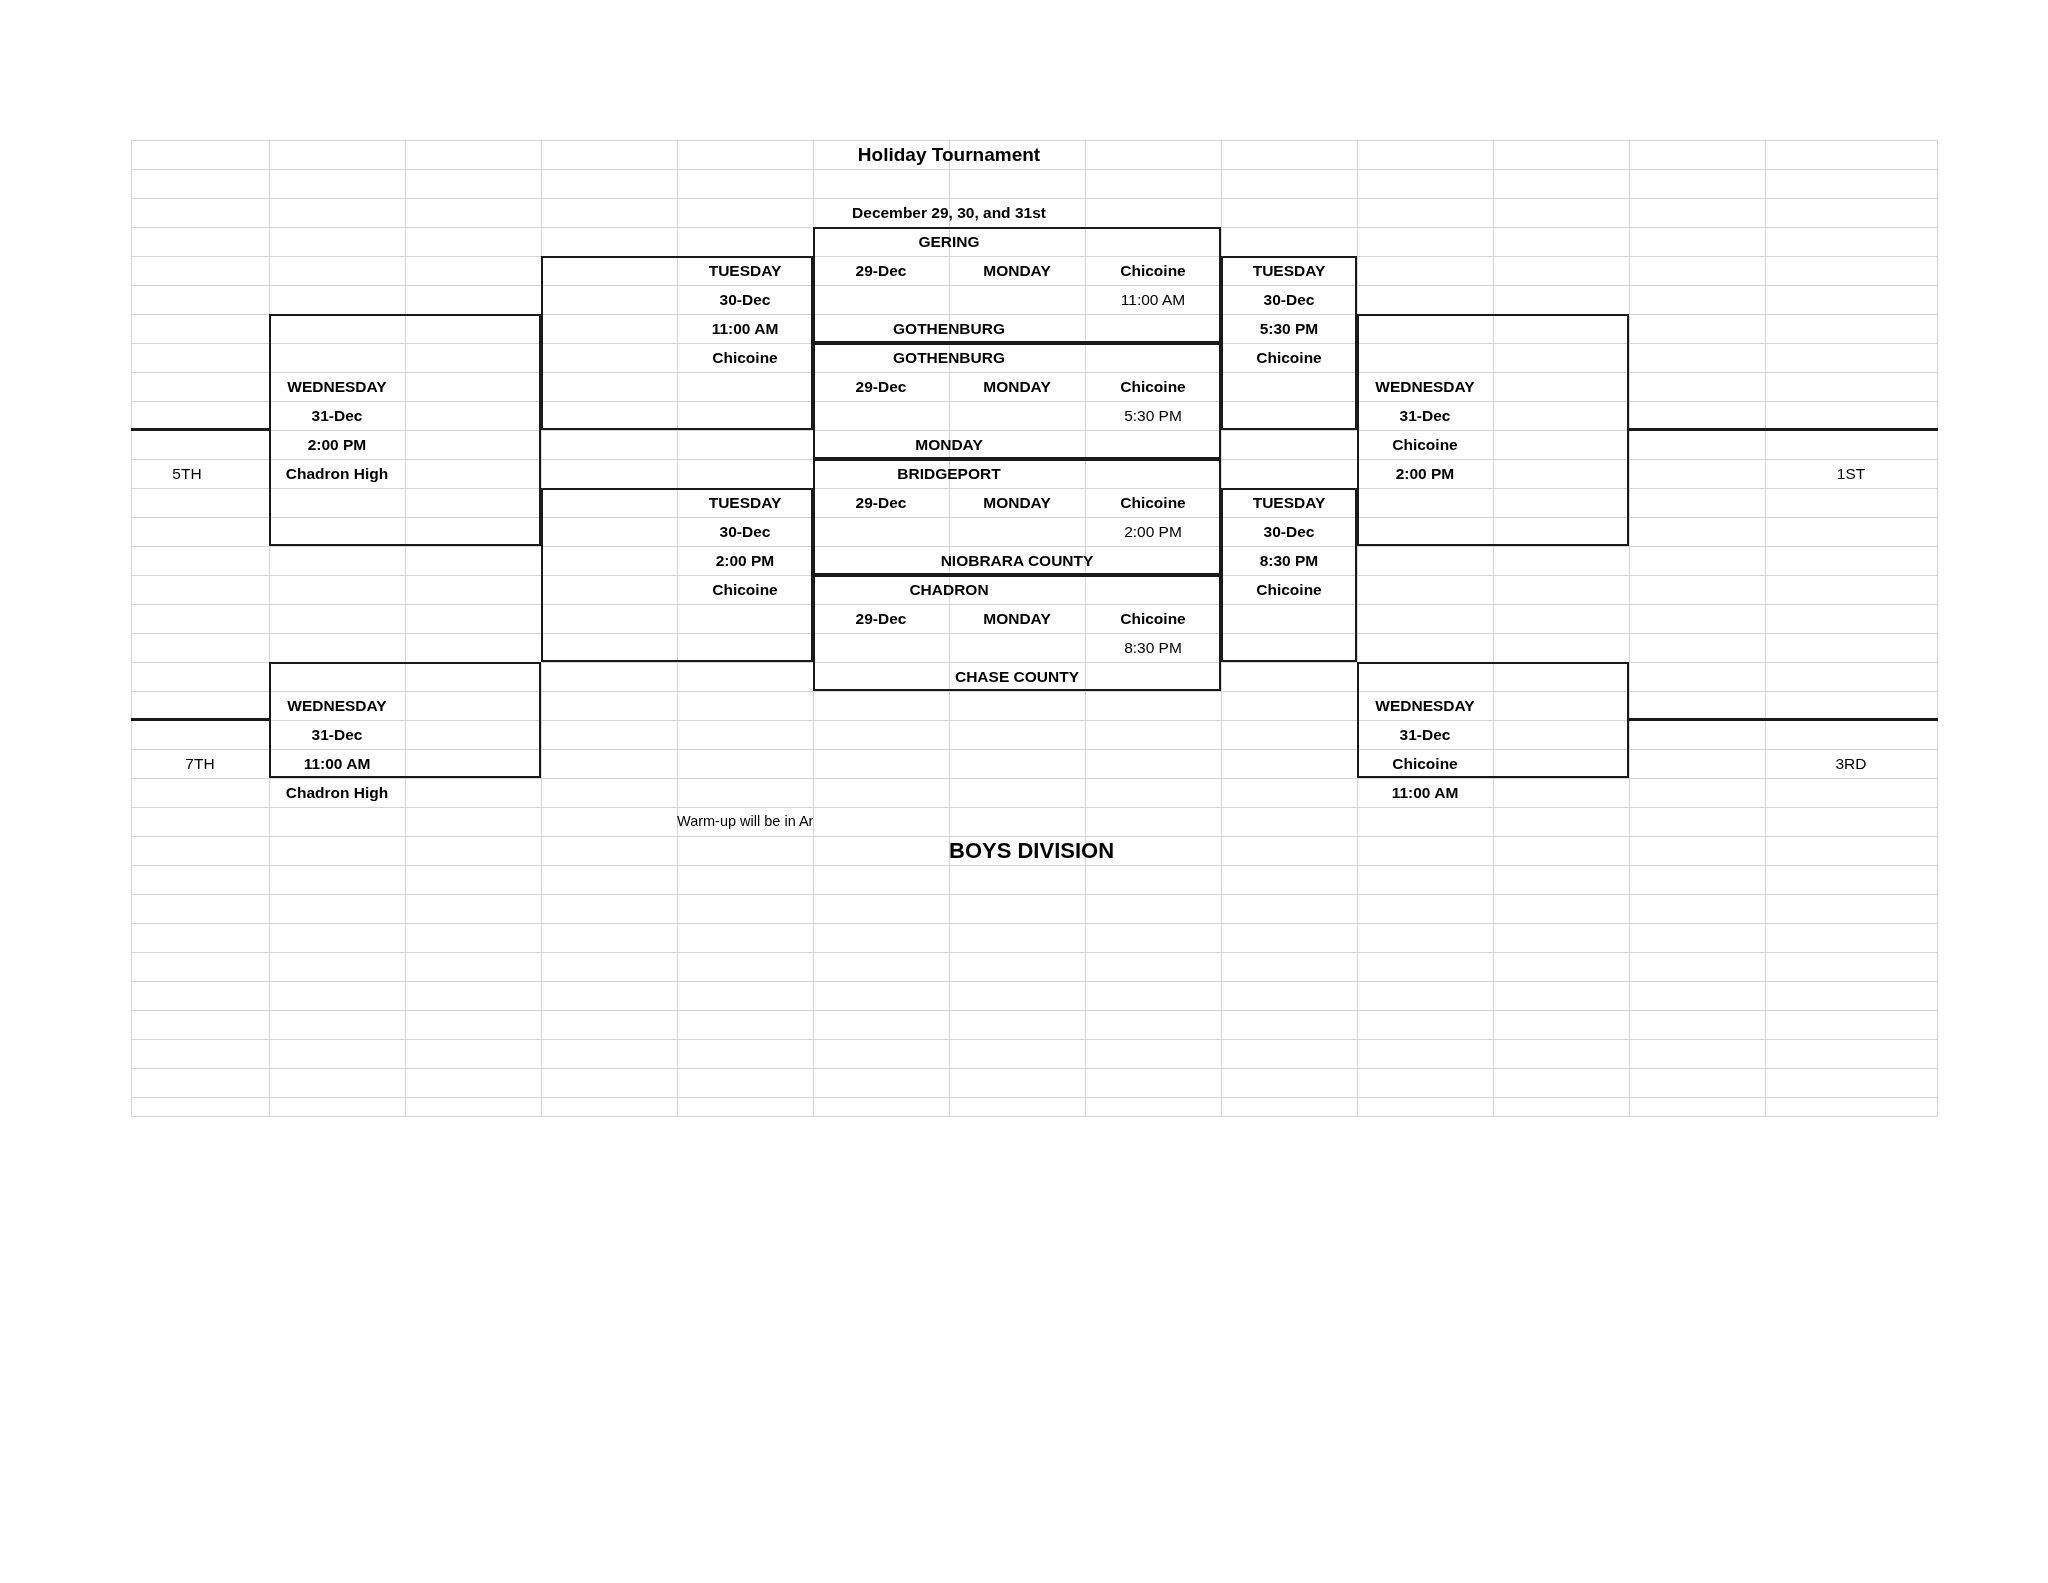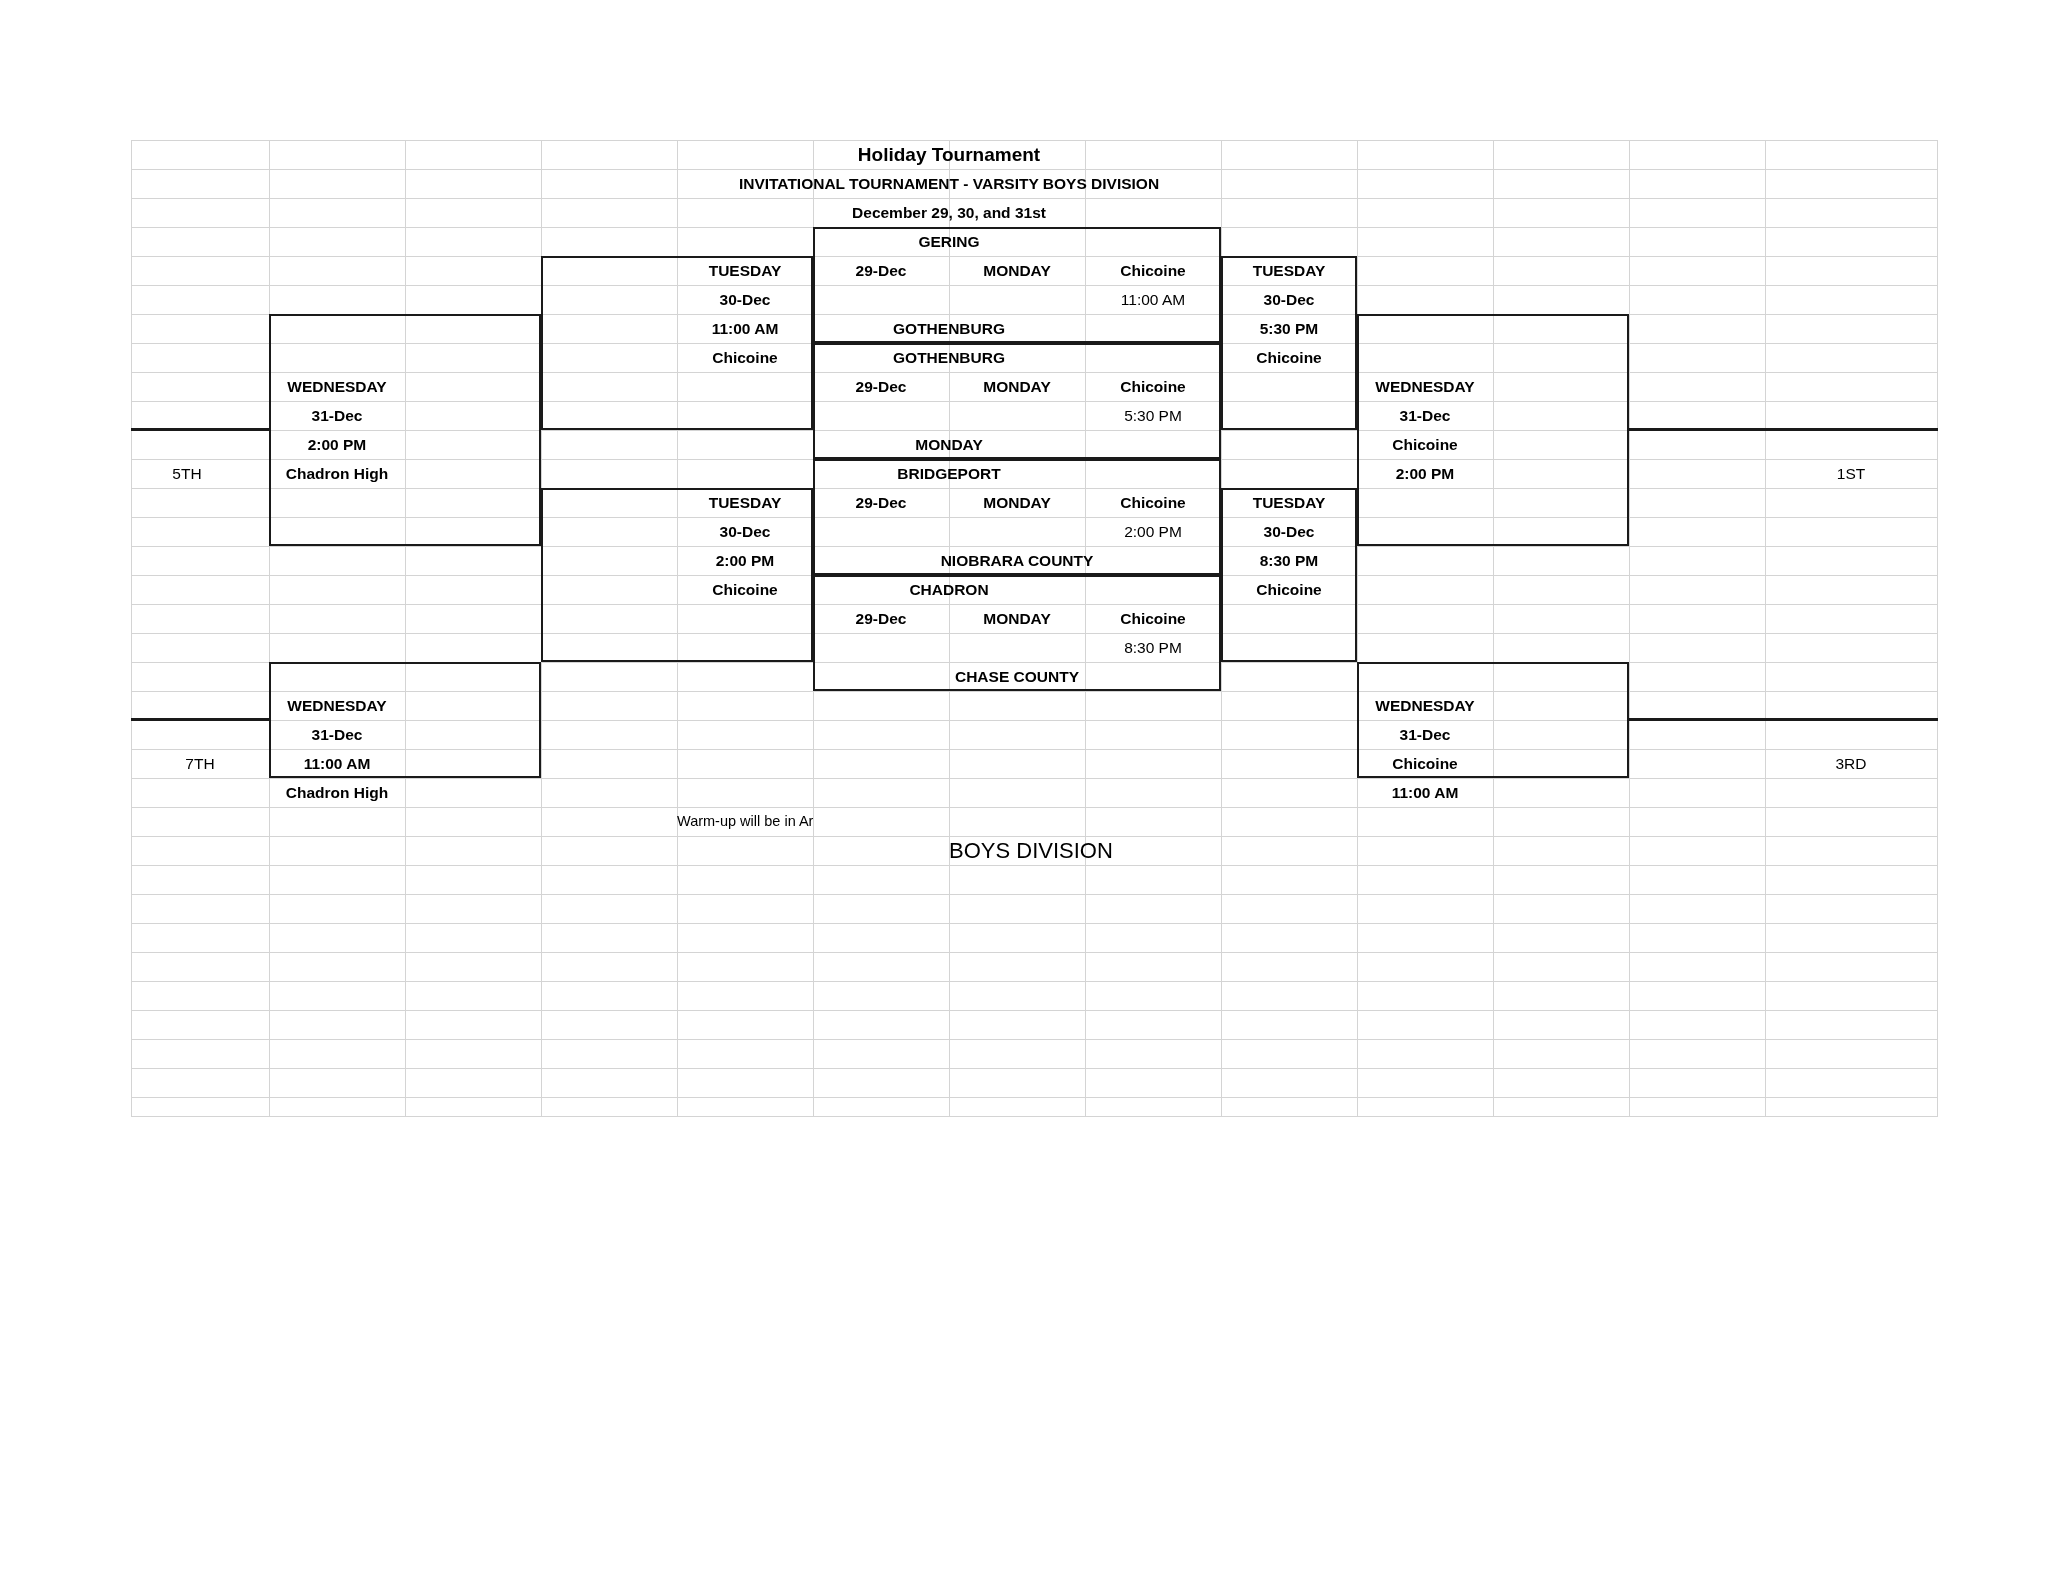--- a/index.html
+++ b/index.html
@@ -69,21 +69,21 @@
     align-items: center;
     white-space: nowrap;
   }
   .b  { font-weight: bold; }
   .n  { font-weight: normal; }
   .ctr { justify-content: center; }
   .lft { justify-content: flex-start; }
 
   .t-title   { font-size: 19px; font-weight: bold; }
   .t-sub     { font-size: 15.5px; font-weight: bold; }
-  .t-big     { font-size: 22px; font-weight: normal; }
+  .t-big     { font-size: 22px; font-weight: bold; }
   .t-small   { font-size: 14.5px; font-weight: normal; }
 
   .clip { overflow: hidden; }
 </style>
 </head>
 <body>
 
 <div id="sheet">
 
   <div class="gridlayer">
@@ -176,21 +176,20 @@
     <div class="edge" style="left:1088px; top:144px; width:4px; height:2.5px;"></div>
     <div class="edge" style="left:1088px; top:260px; width:4px; height:2.5px;"></div>
     <div class="edge" style="left:1088px; top:376px; width:4px; height:2.5px;"></div>
     <div class="edge" style="left:1088px; top:492px; width:4px; height:2.5px;"></div>
   </div>
 
   <div class="textlayer">
 
     <div class="c t-title ctr" style="left:682px; top:0px; width:272px; height:29px;">Holiday Tournament</div>
 
-    <div class="c t-sub ctr" style="left:410px; top:29px; width:816px; height:29px;">INVITATIONAL TOURNAMENT - VARSITY BOYS DIVISION</div>
 
     <div class="c t-sub ctr" style="left:682px; top:58px; width:272px; height:29px;">December  29, 30, and 31st</div>
 
     <div class="c b ctr" style="left:682px; top:87px; width:272px; height:29px;">GERING</div>
 
     <div class="c b ctr" style="left:682px; top:116px; width:136px; height:29px;">29-Dec</div>
     <div class="c b ctr" style="left:818px; top:116px; width:136px; height:29px;">MONDAY</div>
     <div class="c b ctr" style="left:954px; top:116px; width:136px; height:29px;">Chicoine</div>
     <div class="c n ctr" style="left:954px; top:145px; width:136px; height:29px;">11:00 AM</div>
     <div class="c b ctr" style="left:682px; top:174px; width:272px; height:29px;">GOTHENBURG</div>

